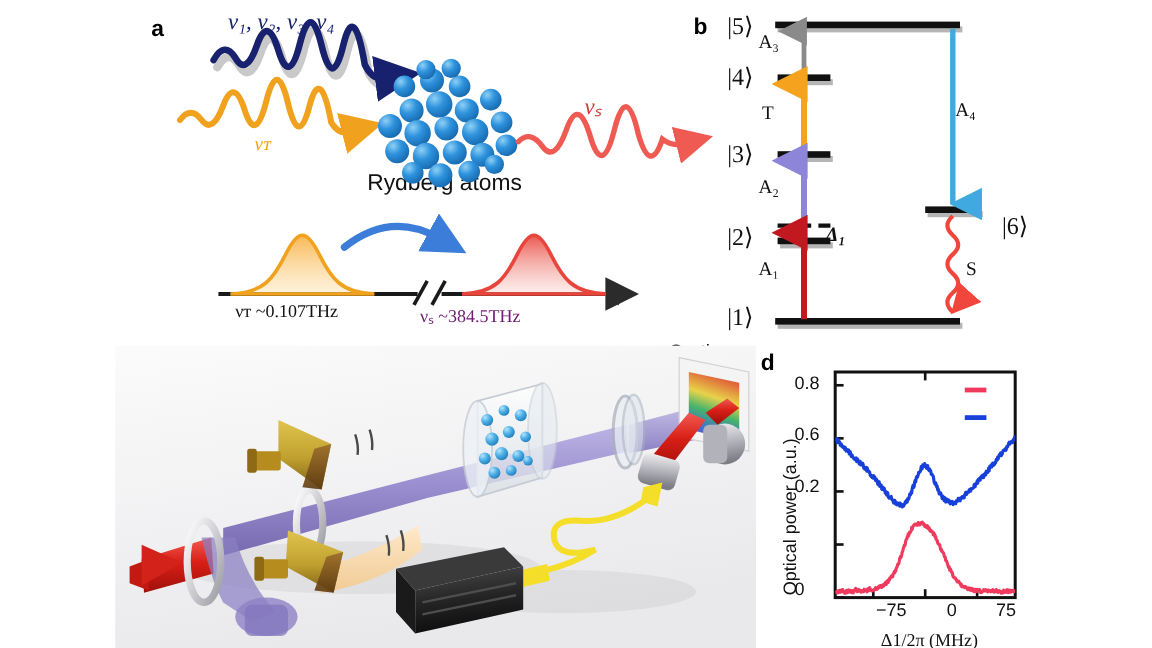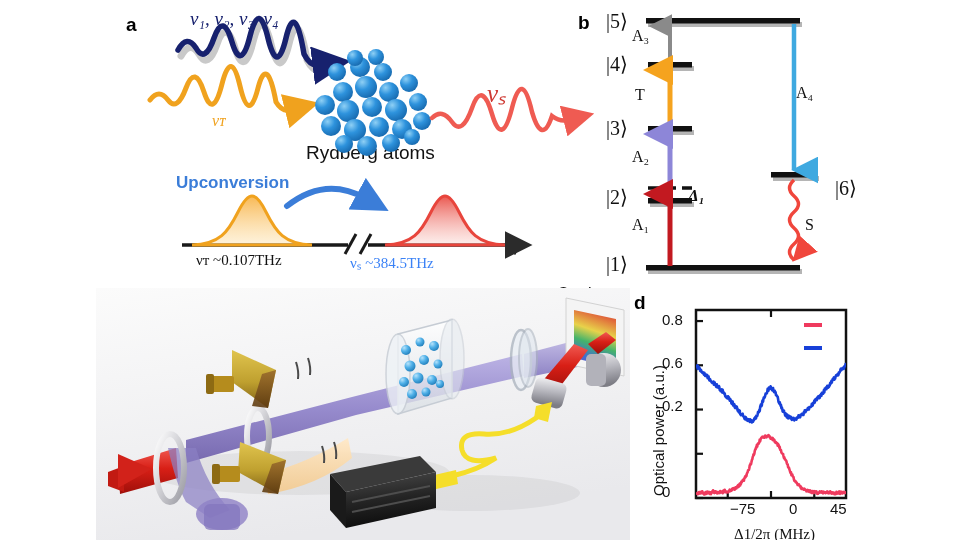--- a/index.html
+++ b/index.html
@@ -10,25 +10,25 @@
   .plabel{position:absolute;font-weight:bold;font-size:19px;font-family:"Liberation Sans",sans-serif;color:#000;}
   .txt{position:absolute;white-space:nowrap;}
   .ital{font-family:"Liberation Serif",serif;font-style:italic;}
   .ser{font-family:"Liberation Serif",serif;}
   svg{display:block;overflow:visible;}
 
   
   #panel-a{left:0;top:0;width:560px;height:290px;}
   .nu-top{left:190px;top:8px;font-size:19px;color:#17216e;}
   .nu-t{left:212px;top:112px;font-size:16px;color:#f0a21e;}
-  .nu-s{left:487px;top:75px;font-size:25px;color:#cf3a34;}
+  .nu-s{left:487px;top:75px;font-size:19px;color:#cf3a34;}
   .rydberg{left:306px;top:142px;font-size:19px;color:#111;}
   .upconv{left:176px;top:173px;font-size:17px;font-weight:bold;color:#3b7dd8;}
   .sp-l{left:184px;top:252px;font-size:15px;color:#111;margin-left:12px;}
-  .sp-r{left:350px;top:252px;font-size:15px;color:#3b82f6;}
+  .sp-r{left:350px;top:252px;font-size:15px;color:#701a75;}
   .sp-nu{left:512px;top:241px;font-size:16px;color:#111;}
 
   
   #panel-b{left:560px;top:0;width:400px;height:290px;}
   .ket{position:absolute;font-family:"Liberation Serif",serif;font-size:20px;color:#111;}
   .arrlbl{position:absolute;font-family:"Liberation Serif",serif;font-size:16px;color:#111;}
 
   
   #panel-c{left:0;top:288px;width:630px;height:252px;}
   .clbl{position:absolute;font-size:16px;color:#111;white-space:nowrap;}
@@ -47,21 +47,20 @@
 <div id="figure">
 
 <div class="panel" id="panel-a">
 
   <div class="plabel" style="left:126px;top:14px;">a</div>
 
   <div class="txt ser ital nu-top">ν₁, ν₂, ν₃, ν₄</div>
   <div class="txt ser ital nu-t">νᴛ</div>
   <div class="txt ser ital nu-s">νₛ</div>
   <div class="txt rydberg">Rydberg atoms</div>
-  <div class="txt upconv">Upconversion</div>
   <div class="txt sp-l ser">νᴛ ~0.107THz</div>
   <div class="txt sp-r ser">νₛ ~384.5THz</div>
   <div class="txt sp-nu ser ital">ν</div>
 
   <svg width="560" height="290" style="position:absolute;left:0;top:0;">
     <defs>
       <linearGradient id="gOrangePeak" x1="0" y1="0" x2="0" y2="1">
         <stop offset="0%" stop-color="#f8b44a" stop-opacity="0.95"></stop>
         <stop offset="100%" stop-color="#fde6b8" stop-opacity="0.5"></stop>
       </linearGradient>
@@ -423,21 +422,21 @@
   <div class="ylab" style="left:24px;top:208px;">Optical power (a.u.)</div>
 
   <div class="axnum" style="left:36px;top:195px;">0</div>
   <div class="axnum" style="left:36px;top:152px;margin-left:47px;">0.2</div>
   <div class="axnum" style="left:36px;top:109px;">0.2</div>
   <div class="axnum" style="left:36px;top:66px;text-align:center;">0.6</div>
   <div class="axnum" style="left:36px;top:23px;">0.8</div>
 
   <div class="axnum" style="left:104px;top:212px;">−75</div>
   <div class="axnum" style="left:163px;top:212px;">0</div>
-  <div class="axnum" style="left:204px;top:212px;">45</div>
+  <div class="axnum" style="left:204px;top:212px;">75</div>
 
   <div class="xlab ser ital" style="left:108px;top:238px;font-style:normal;">Δ1/2π (MHz)</div>
 
   <div class="leglbl" style="left:202px;top:30px;">S</div>
   <div class="leglbl ser ital" style="left:202px;top:53px;">T₁</div>
 
   <svg id="plot-svg" width="334" height="252" style="position:absolute;left:0;top:0;">
 
     <defs>
           <clipPath id="plotclip">

